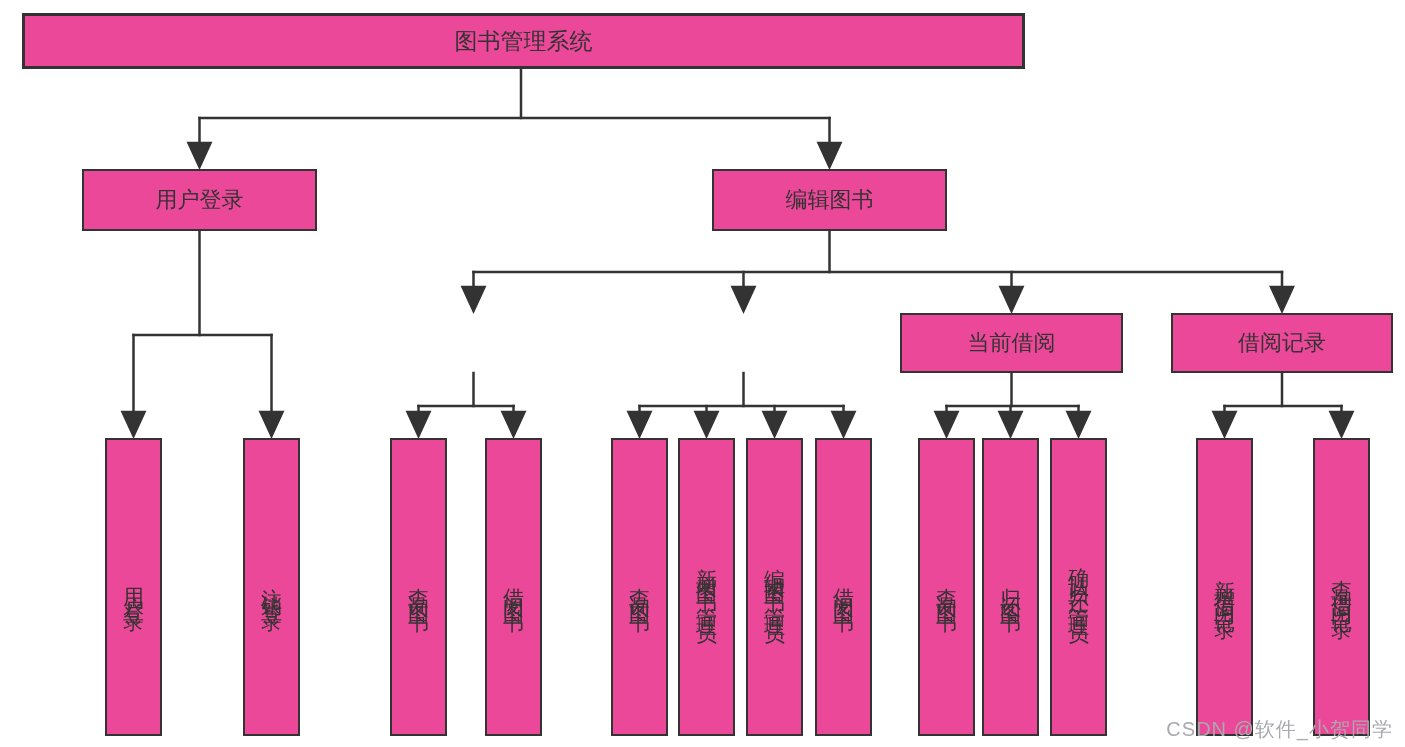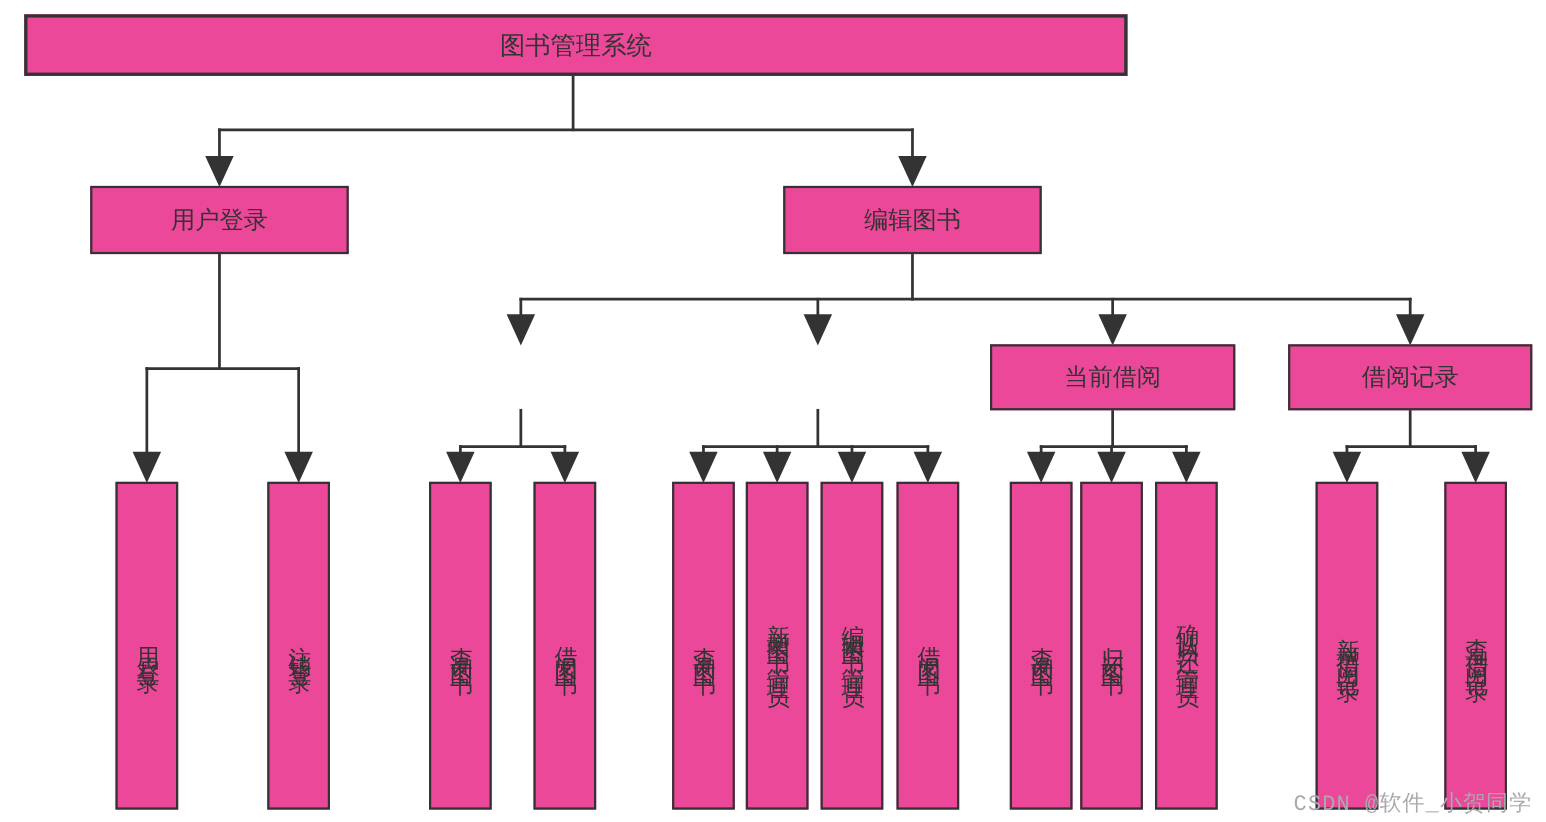--- a/index.html
+++ b/index.html
@@ -32,21 +32,20 @@
     font-size:21px;
     white-space:normal;
   }
   .watermark {
     position:absolute;
     right:12px; top:716px;
     font-size:20px;
     color:#a9a9ae;
     letter-spacing:1px;
     z-index:5;
-    font-family:Liberation Mono, monospace;
   }
 </style>
 </head>
 <body>
 
 <div class="canvas">
 
   <svg class="connectors" viewBox="0 0 1405 747" xmlns="http://www.w3.org/2000/svg">
     <g stroke="#333333" stroke-width="2.5" fill="#333333" stroke-linecap="square">
 

